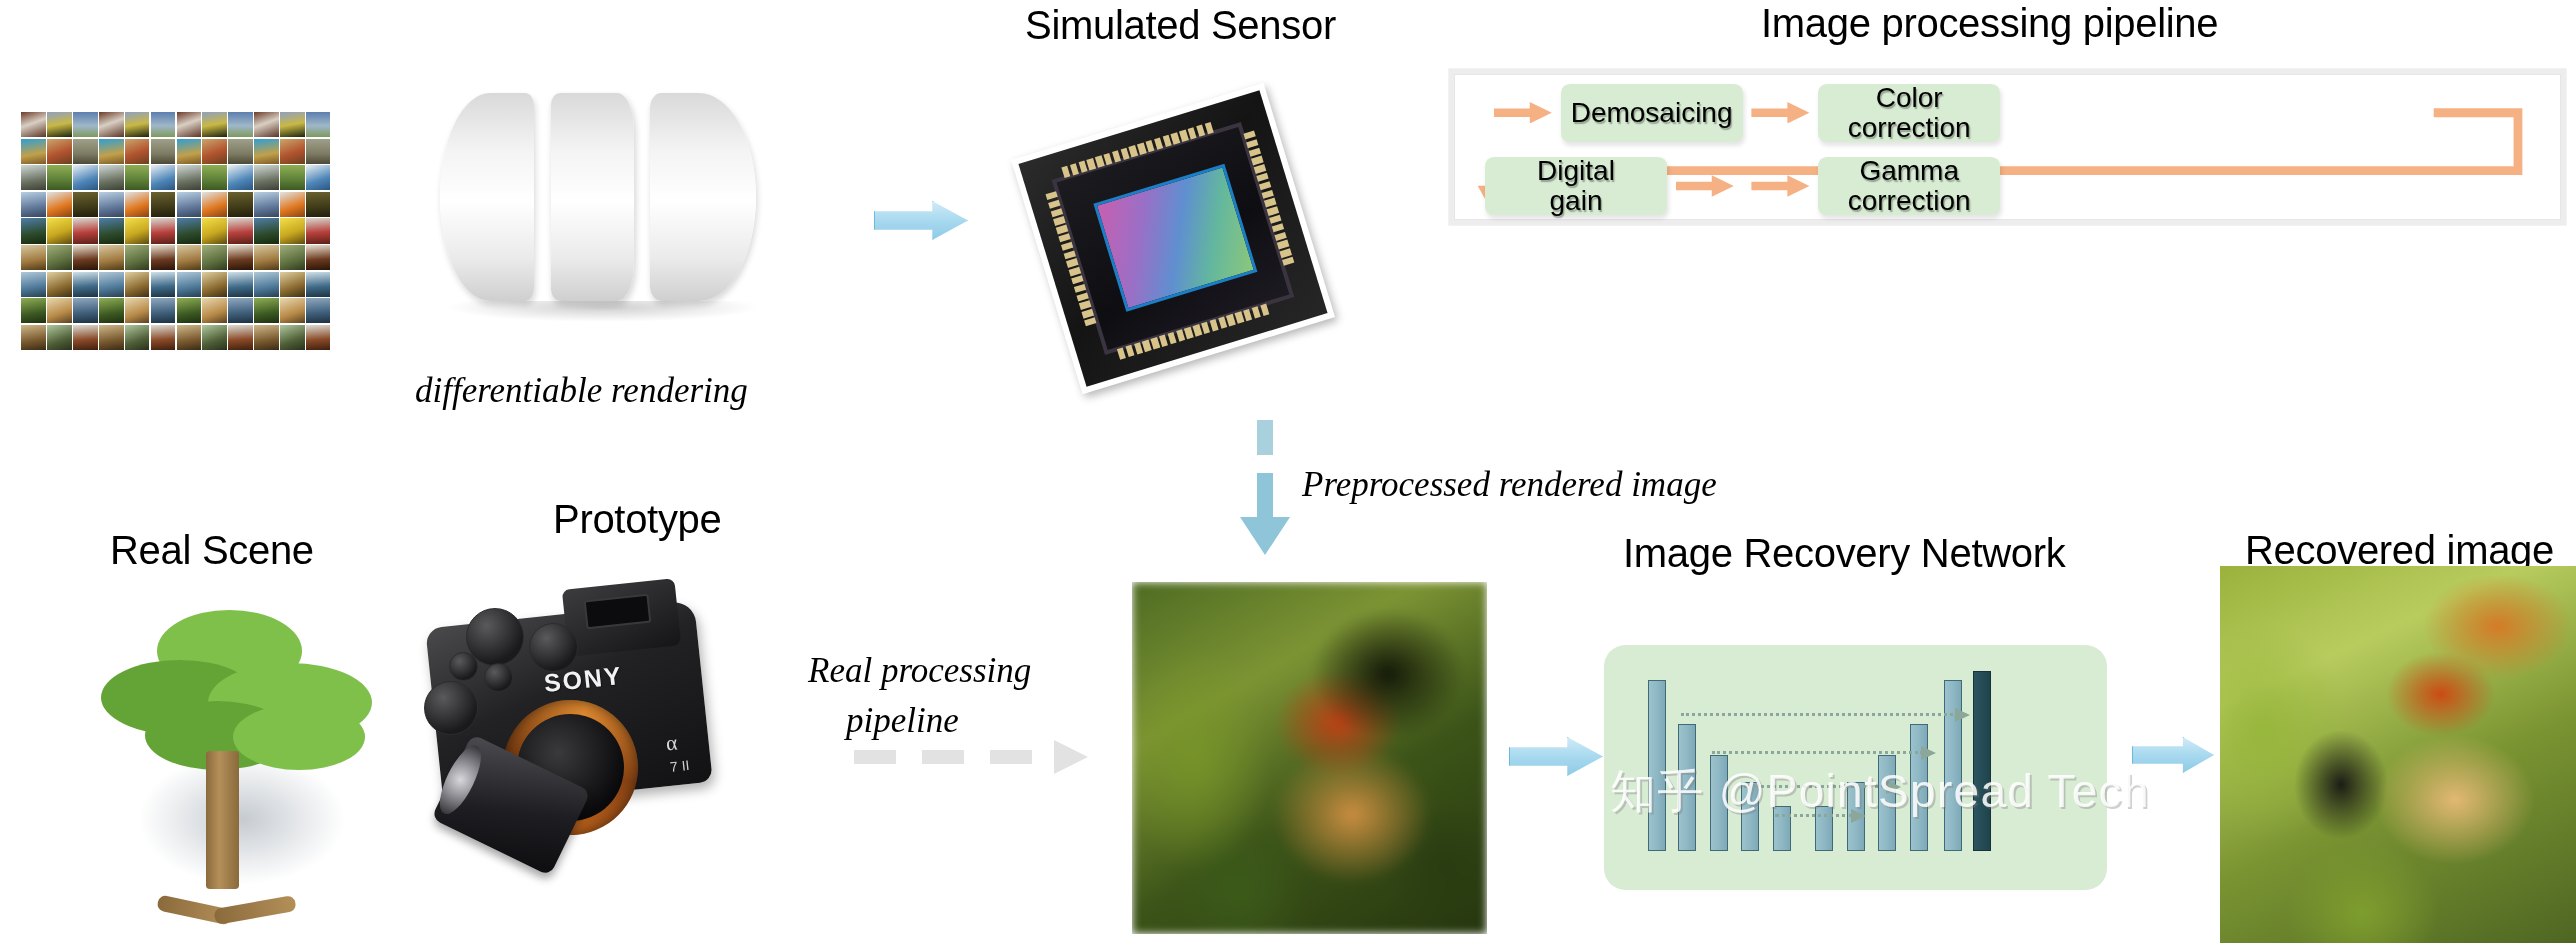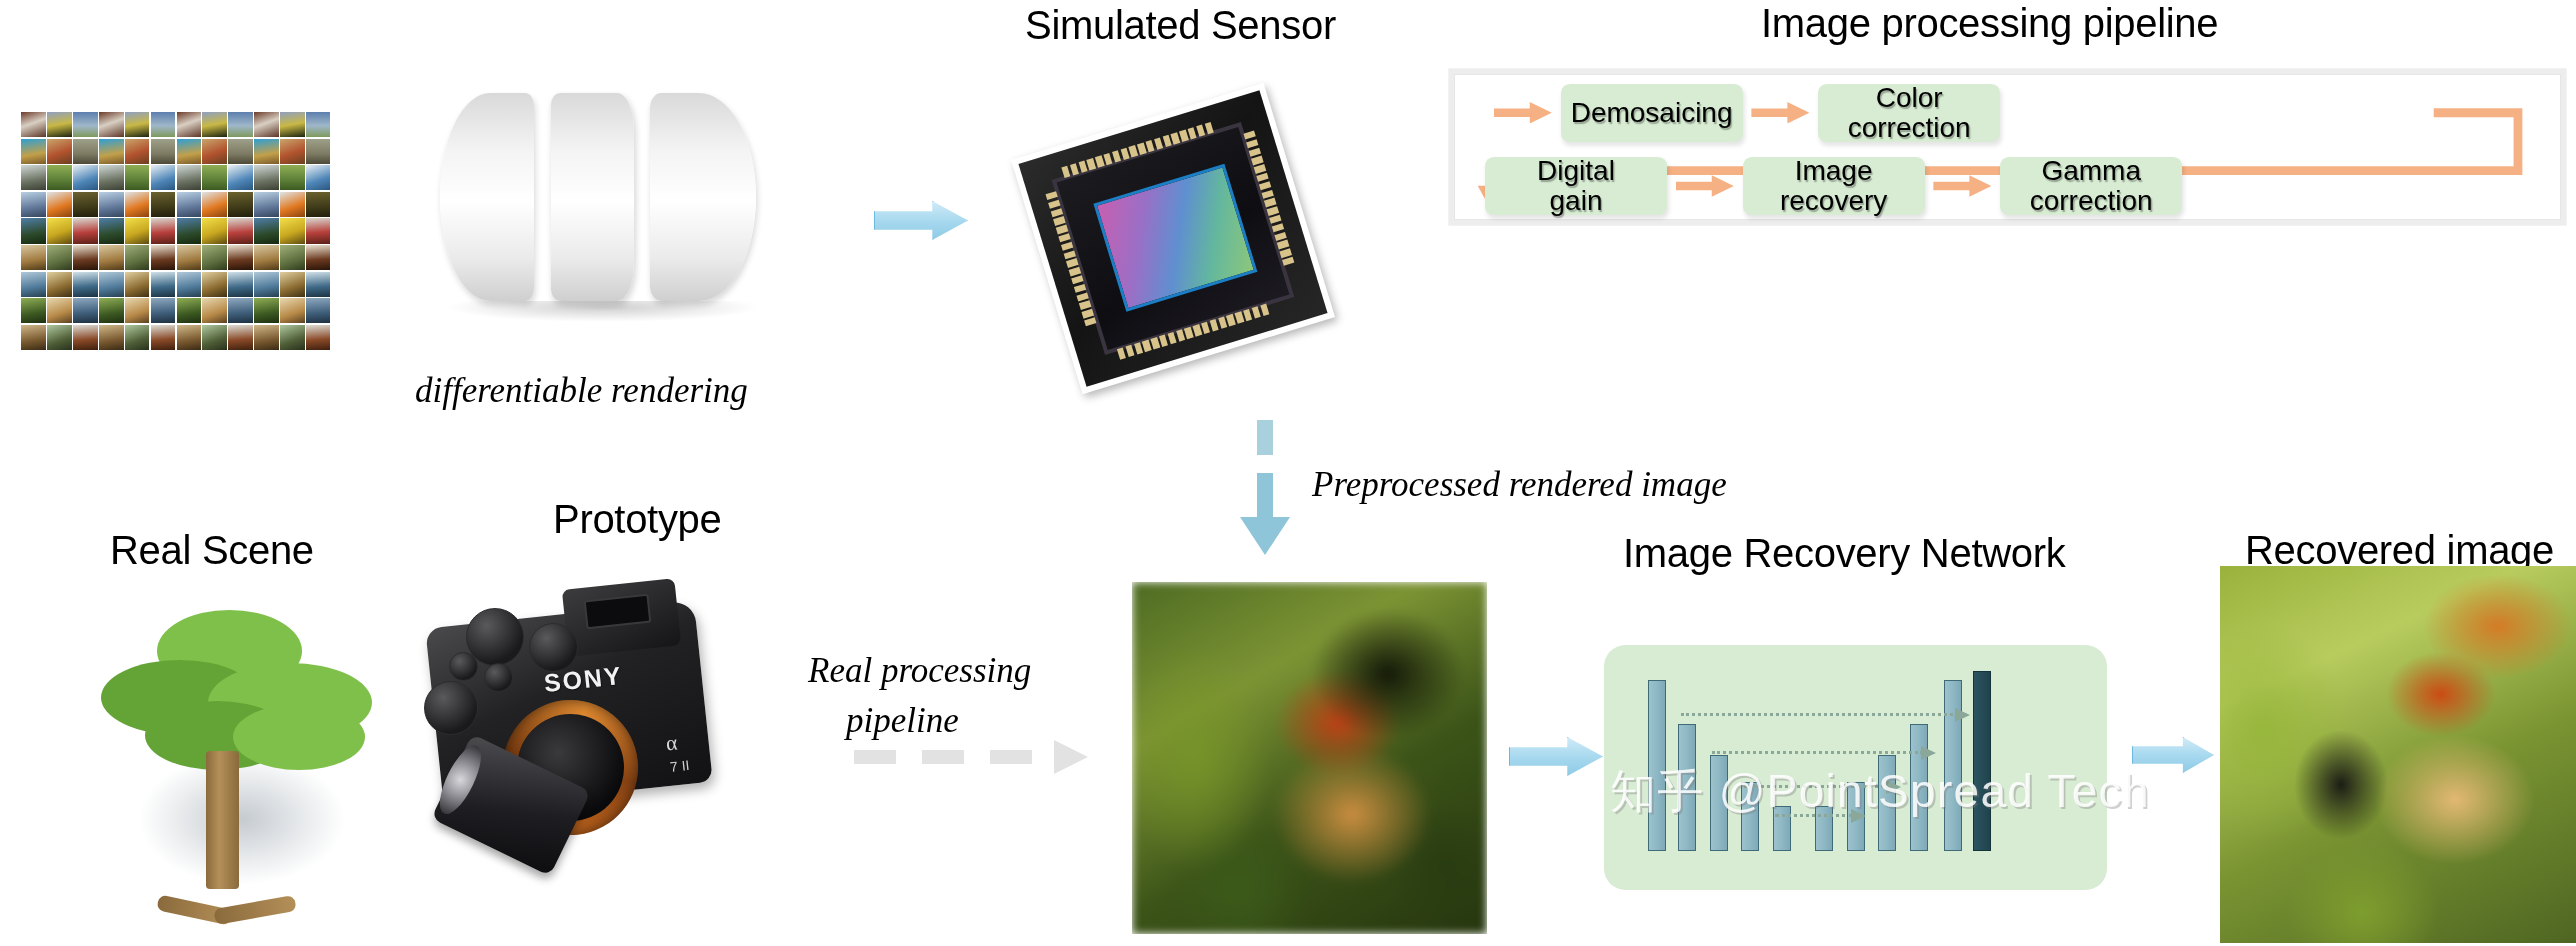--- a/index.html
+++ b/index.html
@@ -553,36 +553,32 @@
         <span>correction</span>
       </div>
     </div>
 
     <div class="pipe-row" id="pipe-row-2">
       <div class="pipe-box">
         <span>Digital</span>
         <span>gain</span>
       </div>
       <div class="arrow-orange"></div>
-      <div class="pipe-box">
-        <span>Image</span>
-        <span>recovery</span>
-      </div>
       <div class="arrow-orange"></div>
       <div class="pipe-box">
         <span>Gamma</span>
         <span>correction</span>
       </div>
     </div>
   </div>
 
   <div id="dash-v-1"></div>
   <div id="dash-v-2"></div>
   <div id="dash-v-head"></div>
-  <div class="ital" style="left:1302px; top:465px;margin-left:10px;">Preprocessed rendered image</div>
+  <div class="ital" style="left:1302px; top:465px;">Preprocessed rendered image</div>
 
   <div id="tree">
     <div id="tree-shadow"></div>
     <div class="canopy" style="left:94px; top:19px;  width:145px; height:82px;"></div>
     <div class="canopy dk" style="left:38px;  top:69px; width:157px; height:75px;"></div>
     <div class="canopy" style="left:145px; top:72px; width:164px; height:79px;"></div>
     <div class="canopy dk" style="left:82px; top:110px; width:145px; height:69px;"></div>
     <div class="canopy" style="left:170px; top:113px; width:132px; height:66px;"></div>
     <div id="trunk"></div>
     <div class="root" style="left:94px; width:75px; transform:rotate(12deg);"></div>

